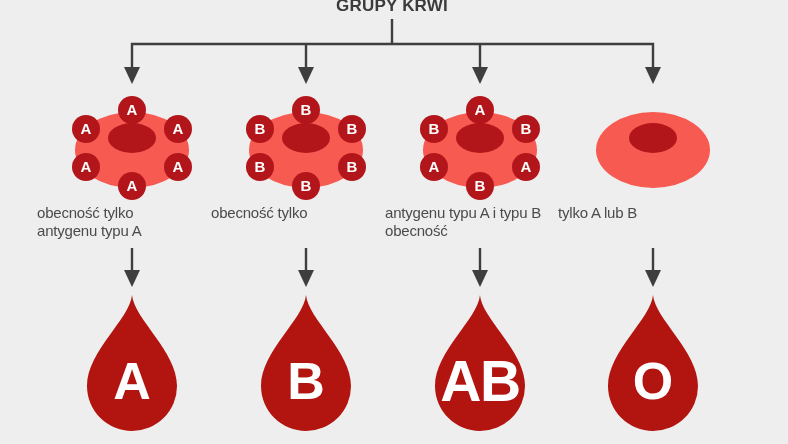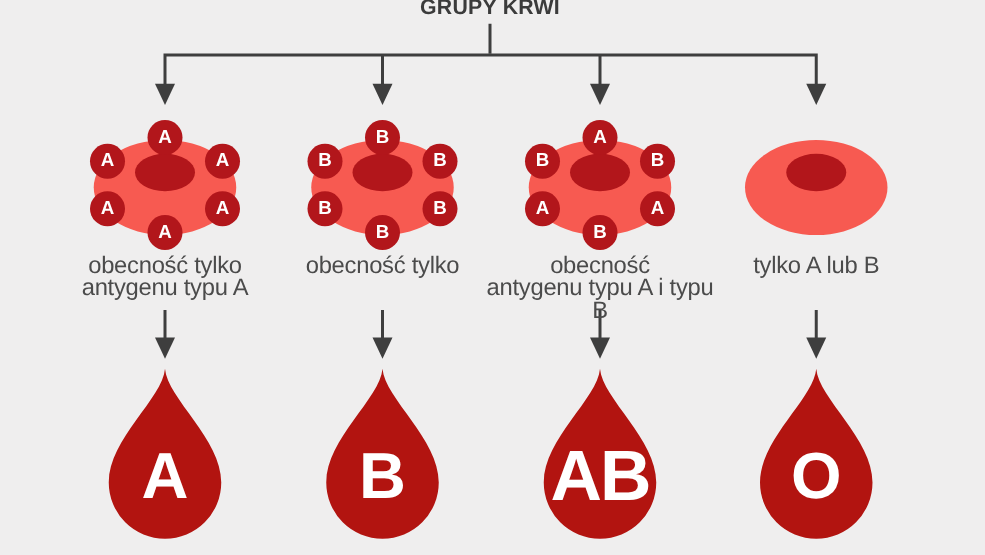--- a/index.html
+++ b/index.html
@@ -38,21 +38,21 @@
   }
   .pos-t {left:73px; top:96px;}
   .pos-ul{left:27px; top:115px;}
   .pos-ur{left:119px;top:115px;}
   .pos-ll{left:27px; top:153px;}
   .pos-lr{left:119px;top:153px;}
   .pos-b {left:73px; top:172px;}
 
   .label{
     position:absolute;left:-8px;top:204px;width:190px;
-    text-align:center;font-size:19px;line-height:18px;color:#4b4b4b;
+    font-size:15px;line-height:18px;color:#4b4b4b;
     letter-spacing:-0.2px;
   }
 
   .drop{position:absolute;left:37px;top:293px;width:100px;height:140px;}
   .drop svg{display:block;}
   .drop-letter{
     position:absolute;left:0;top:66px;width:100px;height:44px;
     display:flex;align-items:center;justify-content:center;
     color:#ffffff;font-weight:bold;font-size:52px;
   }
@@ -138,22 +138,22 @@
       <div class="cell-body"></div>
       <div class="cell-core"></div>
       <span class="antigen pos-t">A</span>
       <span class="antigen pos-ul">B</span>
       <span class="antigen pos-ur">B</span>
       <span class="antigen pos-ll">A</span>
       <span class="antigen pos-lr">A</span>
       <span class="antigen pos-b">B</span>
     </div>
     <div class="label">
+      <div>antygenu typu A i typu B</div>
       <div>obecność</div>
-      <div>antygenu typu A i typu B</div>
     </div>
     <div class="drop">
       <svg width="100" height="140" viewBox="0 0 100 140">
         <path fill="#b21410" d="M50,2 C52,26 95,58 95,93 A45,45 0 1 1 5,93 C5,58 48,26 50,2 Z"></path>
       </svg>
       <div class="drop-letter">AB</div>
     </div>
   </div>
 
   <div class="column col-3">

